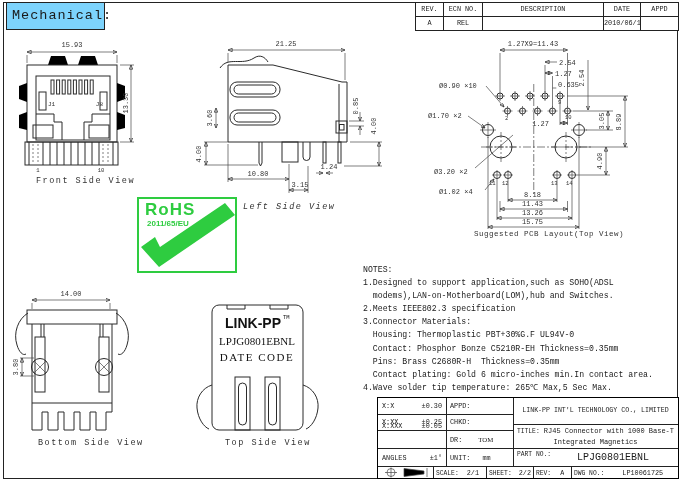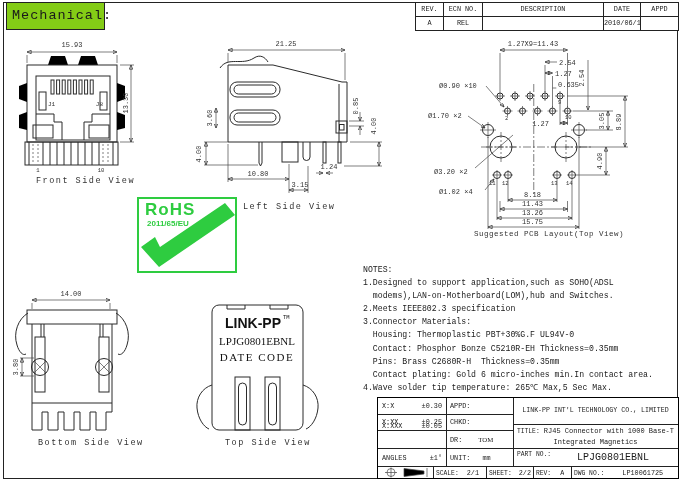--- a/index.html
+++ b/index.html
@@ -1,20 +1,20 @@
 <!DOCTYPE html>
 <html><head>
 <meta charset="utf-8">
 <style>
   html,body{margin:0;padding:0;background:#fff;}
   .page{position:relative;width:680px;height:485px;background:#fff;overflow:hidden;
         font-family:"Liberation Mono",monospace;color:#1a1a1a;}
   .abs{position:absolute;}
   .frame{left:3px;top:2px;width:673px;height:475px;border:1px solid #222;}
-  .mech-box{left:6px;top:2px;width:92px;height:26px;border:1px solid #222;background:#84cc16;
+  .mech-box{left:6px;top:2px;width:92px;height:26px;border:1px solid #222;background:#7dd3fc;
             font-size:13.5px;line-height:26px;padding-left:5px;letter-spacing:1px;}
   
   .rev-table{left:415px;top:2px;width:262px;border:1px solid #222;display:grid;
              grid-template-columns:28px 39px 121px 37px 37px;background:#fff;}
   .rev-table div{border-right:1px solid #222;border-bottom:1px solid #222;height:13px;
                  font-size:6.8px;line-height:13px;text-align:center;overflow:hidden;white-space:nowrap;}
   .rev-table div:nth-child(5n){border-right:none;}
   .rev-table div:nth-child(n+6){border-bottom:none;}
   
   .caption{font-size:8.5px;letter-spacing:1.5px;color:#333;white-space:nowrap;}
@@ -189,21 +189,21 @@
       <line class="thin" x1="36" y1="141" x2="97" y2="141" marker-start="url(#mB)" marker-end="url(#mA)"></line>
       <text class="dim" x="66" y="138" text-anchor="middle">10.80</text>
       <line class="thin" x1="116" y1="128" x2="116" y2="155"></line>
       <line class="thin" x1="97" y1="152" x2="116" y2="152" marker-start="url(#mB)" marker-end="url(#mA)"></line>
       <text class="dim" x="108" y="149" text-anchor="middle">3.15</text>
       <line class="thin" x1="124" y1="135" x2="131" y2="135" marker-end="url(#mA)"></line>
       <line class="thin" x1="141" y1="135" x2="134" y2="135" marker-end="url(#mA)"></line>
       <text class="dim" x="137" y="131" text-anchor="middle">1.24</text>
     </g>
   </svg>
-  <span class="abs caption" style="left:243px;top:202px;">Left Side View</span>
+  <span class="abs caption" style="left:243px;top:202px;font-style:italic;">Left Side View</span>
 
   <div class="abs rohs-box"></div>
   <span class="abs rohs-title">RoHS</span>
   <span class="abs rohs-dir">2011/65/EU</span>
   <svg class="abs" style="left:133px;top:195px;" width="110" height="80" viewBox="0 0 110 80">
     <polygon points="8,52 22,42 27,52 92,8 102,20 26,72" stroke="none" fill="#2ecc40"></polygon>
   </svg>
 
   <svg class="abs" style="left:395px;top:36px;" width="285" height="200" viewBox="0 0 285 200">
     <g>

